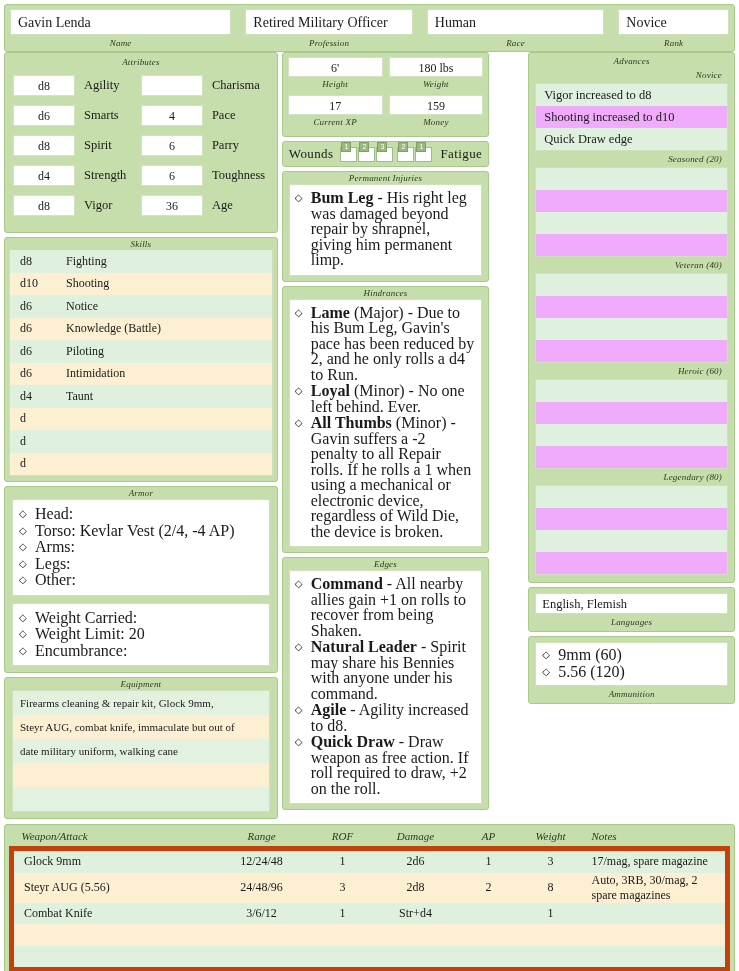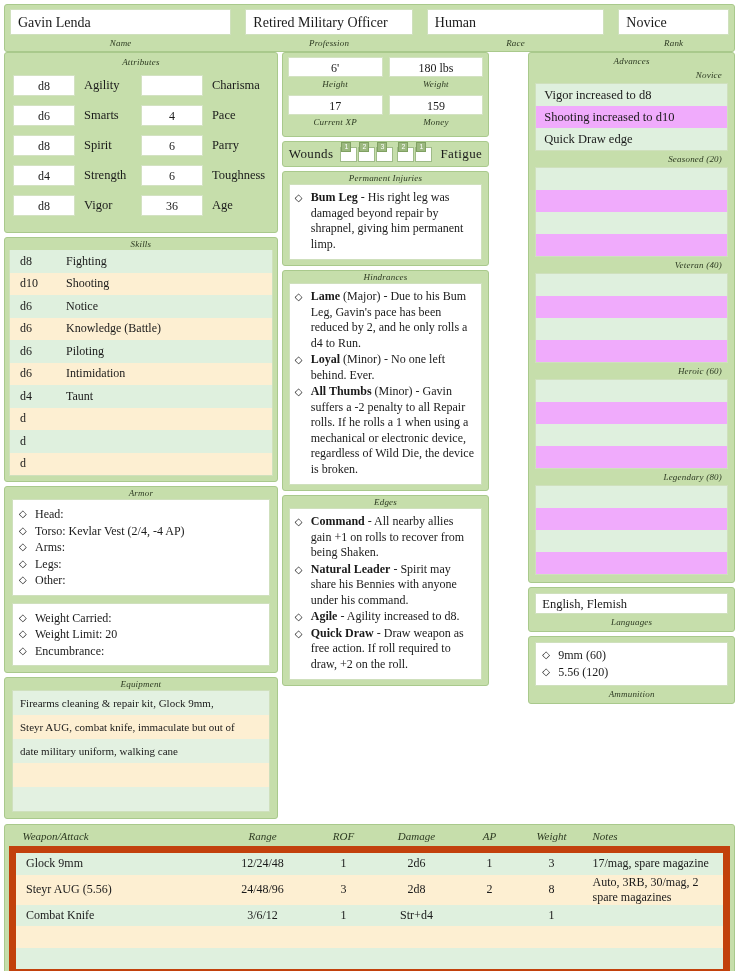--- a/index.html
+++ b/index.html
@@ -93,21 +93,21 @@
   .sname { }
 
   
   .armor { padding: 0 0 6px 0; }
   .armor .whitebox { margin: 0 7px; padding: 6px 6px 6px 4px; }
   .dlist { margin: 0; padding: 0; list-style: none; }
   .dlist li {
     position: relative;
     padding-left: 18px;
     line-height: 16.5px;
-    font-size: 12px;
+    font-size: 16px;
   }
   .dlist li::before {
     content: "\25c7";
     position: absolute; left: 2px; top: 0;
     font-size: 10px; color: #111;
   }
   .armor-gap { height: 7px; }
 
   
   .equip { padding: 0 0 6px 0; }
@@ -151,21 +151,21 @@
   .w-div { width: 3px; }
 
   
   .bpanel { margin-top: 4px; padding: 0 0 5px 0; }
   .bpanel .whitebox { margin: 0 6px; padding: 5px 7px 6px 4px; }
   .blist { margin: 0; padding: 0; list-style: none; }
   .blist li {
     position: relative;
     padding-left: 17px;
     line-height: 15.5px;
-    font-size: 12px;
+    font-size: 16px;
     margin-bottom: 1px;
   }
   .blist li::before {
     content: "\25c7";
     position: absolute; left: 1px; top: 0;
     font-size: 10px; color: #111;
   }
   .blist b { font-weight: bold; }
 
   
@@ -194,21 +194,21 @@
     text-align: center; padding: 2px 0 4px 0;
   }
   .wt th.lft { text-align: left; padding-left: 10px; }
   .wt td {
     font-size: 12px; text-align: center;
     height: 21.5px; padding: 0;
   }
   .wt td.lft { text-align: left; padding-left: 10px; }
   .wt tbody tr.alt0 { background: #dff0de; }
   .wt tbody tr.alt1 { background: #fdefd2; }
-  .wt tbody { border: 7px solid #c2410c; }
+  .wt tbody { border: 5px solid #c2410c; }
 
   .c-wpn { width: 200px; }
   .c-rng { width: 100px; }
   .c-rof { width: 62px; }
   .c-dmg { width: 84px; }
   .c-ap  { width: 62px; }
   .c-wt  { width: 62px; }
   .c-nts { width: auto; }
 </style>
 </head>

